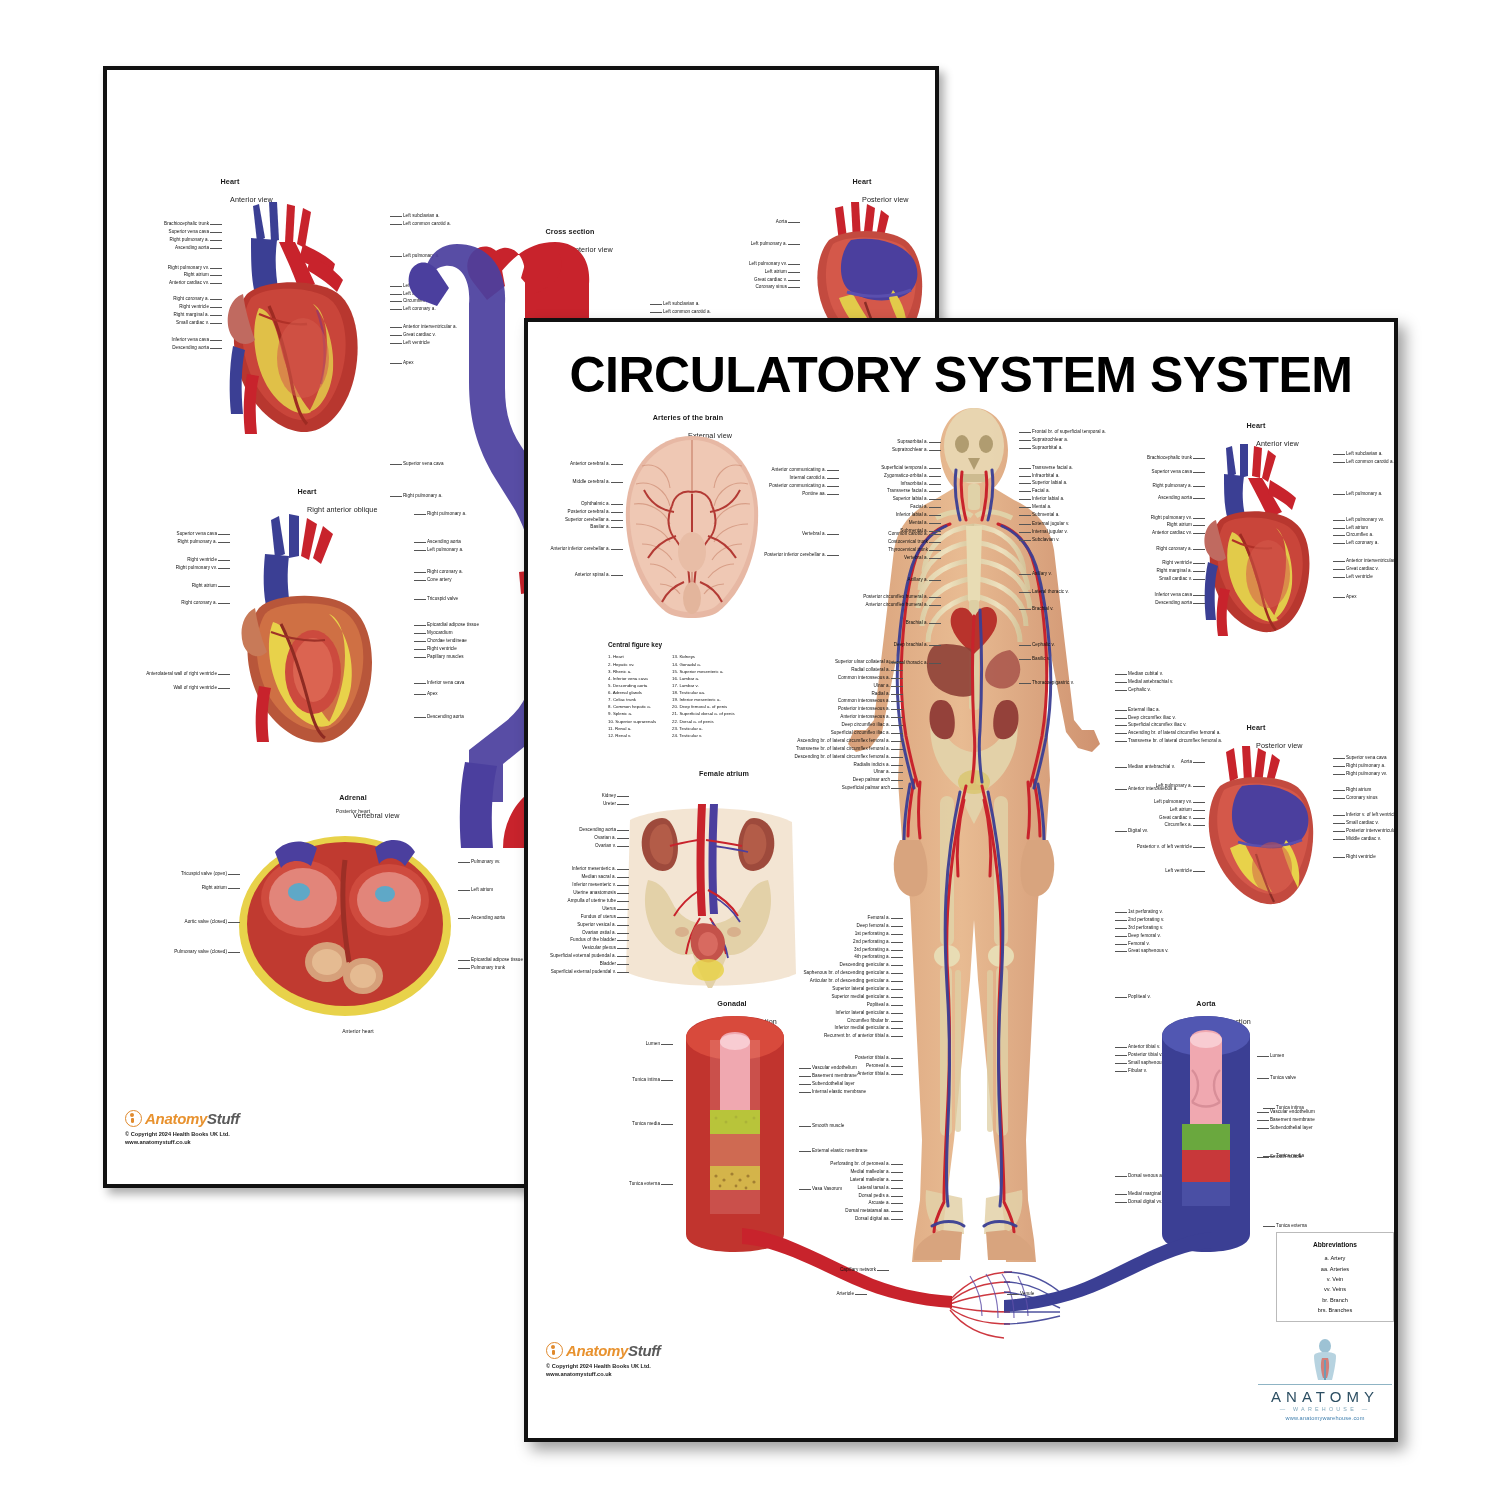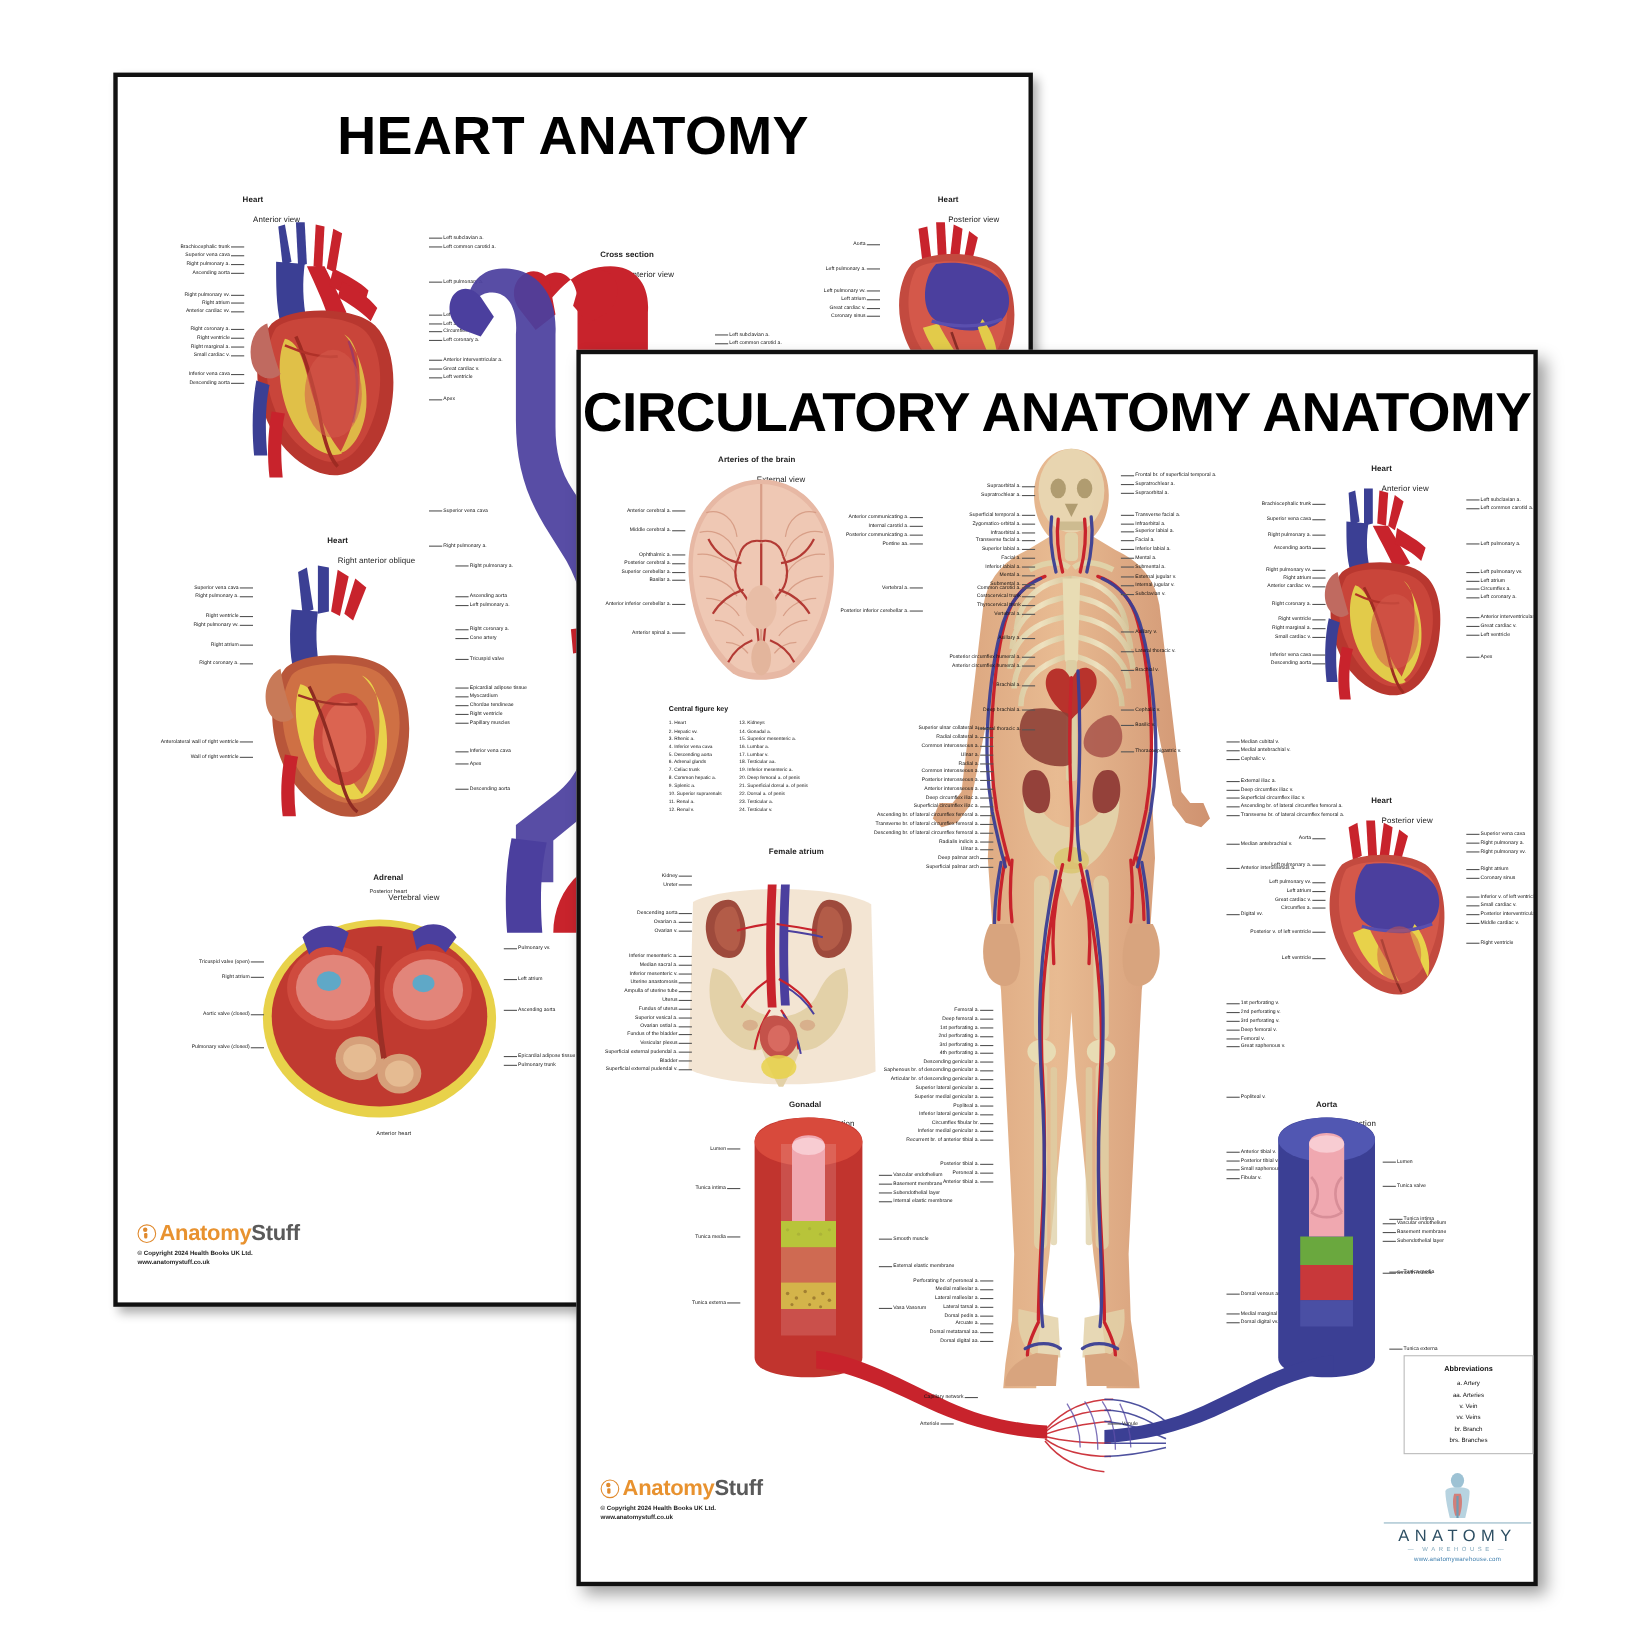--- a/index.html
+++ b/index.html
@@ -48,21 +48,21 @@
 
   
   .brand{position:absolute;}
   .brandrow{display:flex;align-items:center;gap:3px;}
   .bmark{width:15px;height:15px;border-radius:50%;border:1.6px solid #e08a2e;position:relative;
       flex:0 0 auto;}
   .bmark::before{content:"";position:absolute;left:4.2px;top:2.2px;width:4px;height:4px;border-radius:50%;
       background:#e08a2e;}
   .bmark::after{content:"";position:absolute;left:4.6px;top:7px;width:3.4px;height:5px;
       background:#e08a2e;border-radius:1.4px 1.4px 2px 2px;}
-  .btext{font-size:20px;font-weight:700;color:#e8922f;letter-spacing:-.3px;}
+  .btext{font-size:15px;font-weight:700;color:#e8922f;letter-spacing:-.3px;font-style:italic;}
   .btext b{color:#5a5a5a;font-weight:700;}
   .bcopy{font-size:5.6px;font-weight:700;color:#222;line-height:1.5;margin-top:3px;}
 
   .awlogo{position:absolute;text-align:center;color:#2f5d72;}
   .awfig{width:38px;height:44px;margin:0 auto 1px;position:relative;}
   .awrule{height:1px;background:#8fb4c4;margin:2px 6px 3px;}
   .awname{font-size:15px;letter-spacing:5px;color:#2d4f63;font-weight:400;}
   .awsub{font-size:5.4px;letter-spacing:3.2px;color:#7fa6ba;margin-top:1px;}
   .awurl{font-size:5.6px;color:#3f7fae;margin-top:3px;letter-spacing:.2px;}
 
@@ -70,21 +70,20 @@
   .art{position:absolute;}
   svg{display:block;overflow:visible;}
 </style>
 </head>
 <body>
 
 <div class="stage">
 
   <div class="poster back">
 
-    <div class="ptitle">HEART ANATOMY</div>
 
     <div class="canvas">
 
       <div class="cap" style="left:58px;top:98px;width:130px;">
         <span>Heart</span><br>
         <span class="cap sub">Anterior view</span>
       </div>
 
       <div class="art" style="left:100px;top:128px;width:185px;height:250px;">
         <svg width="185" height="250" viewBox="0 0 185 250">
@@ -393,21 +392,21 @@
         </div>
         <div class="bcopy">© Copyright 2024 Health Books UK Ltd.</div>
         <div class="bcopy" style="margin-top:0">www.anatomystuff.co.uk</div>
       </div>
 
     </div>
   </div>
 
   <div class="poster front">
 
-    <div class="ptitle">CIRCULATORY ANATOMY ANATOMY</div>
+    <div class="ptitle">CIRCULATORY SYSTEM SYSTEM</div>
 
     <div class="canvas">
 
       <div class="cap" style="left:80px;top:82px;width:160px;">
         <span>Arteries of the brain</span><br>
         <span class="cap sub">External view</span>
       </div>
 
       <div class="art" style="left:84px;top:110px;width:160px;height:190px;">
         <svg width="160" height="190" viewBox="0 0 160 190">

